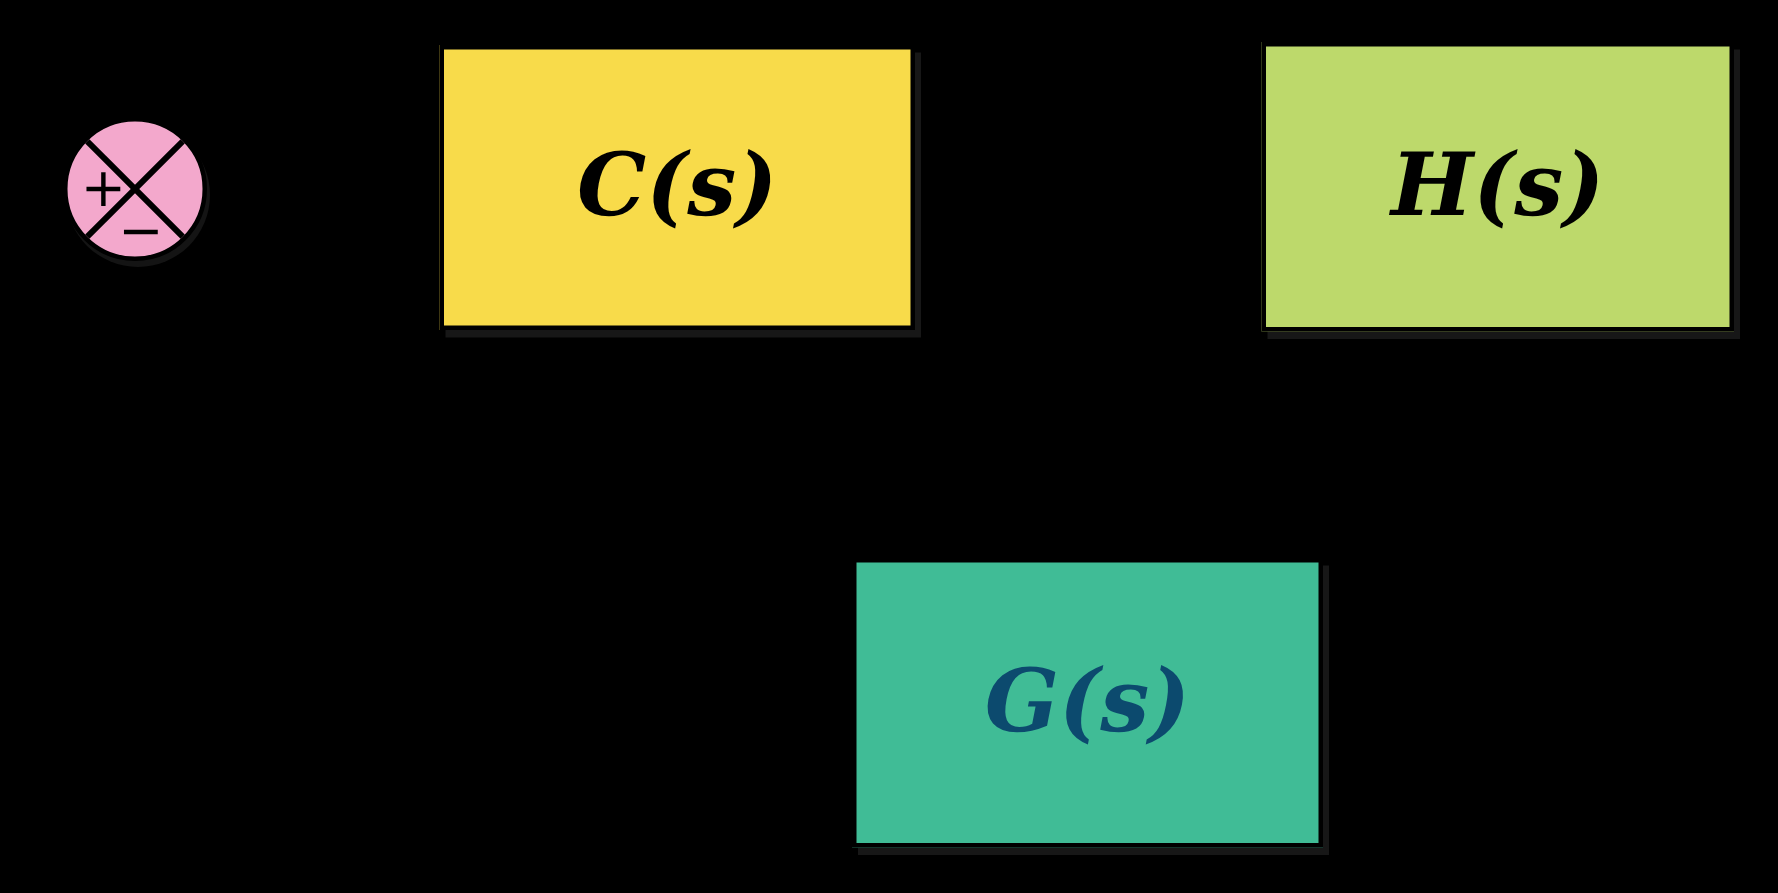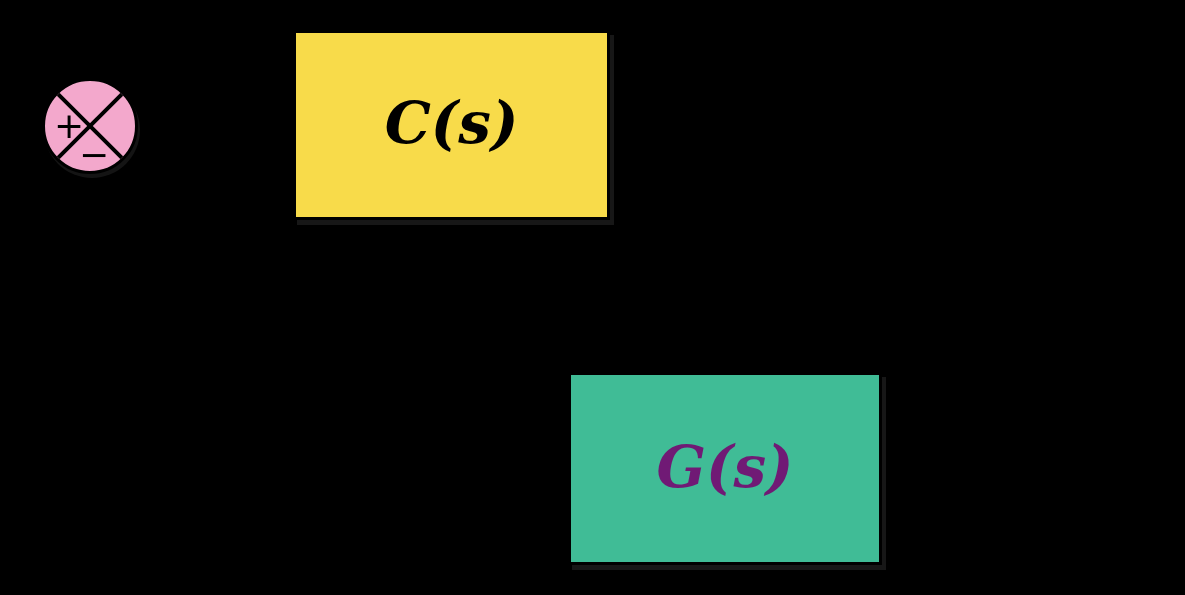--- a/index.html
+++ b/index.html
@@ -81,18 +81,21 @@
     <div class="sum-cross-line a" style="background-color: rgb(0, 0, 0);"></div>
     <div class="sum-cross-line b" style="background-color: rgb(0, 0, 0);"></div>
     <span class="sum-sign plus">+</span>
     <span class="sum-sign minus">−</span>
   </div>
 
   <div class="tf-block block-c" style="background-color: rgb(248, 219, 74);">
     <span class="tf-label" style="color: rgb(0, 0, 0);">C(s)</span>
   </div>
 
+  <div class="tf-block block-h" style="background-color: rgb(189, 217, 107);">
+    <span class="tf-label" style="color: rgb(0, 0, 0);">H(s)</span>
+  </div>
 
   <div class="tf-block block-g" style="background-color: rgb(64, 188, 150);">
-    <span class="tf-label" style="color: #701a75;">G(s)</span>
+    <span class="tf-label" style="color: #0c4a6e;">G(s)</span>
   </div>
 
 </div>
 
 </body></html>

